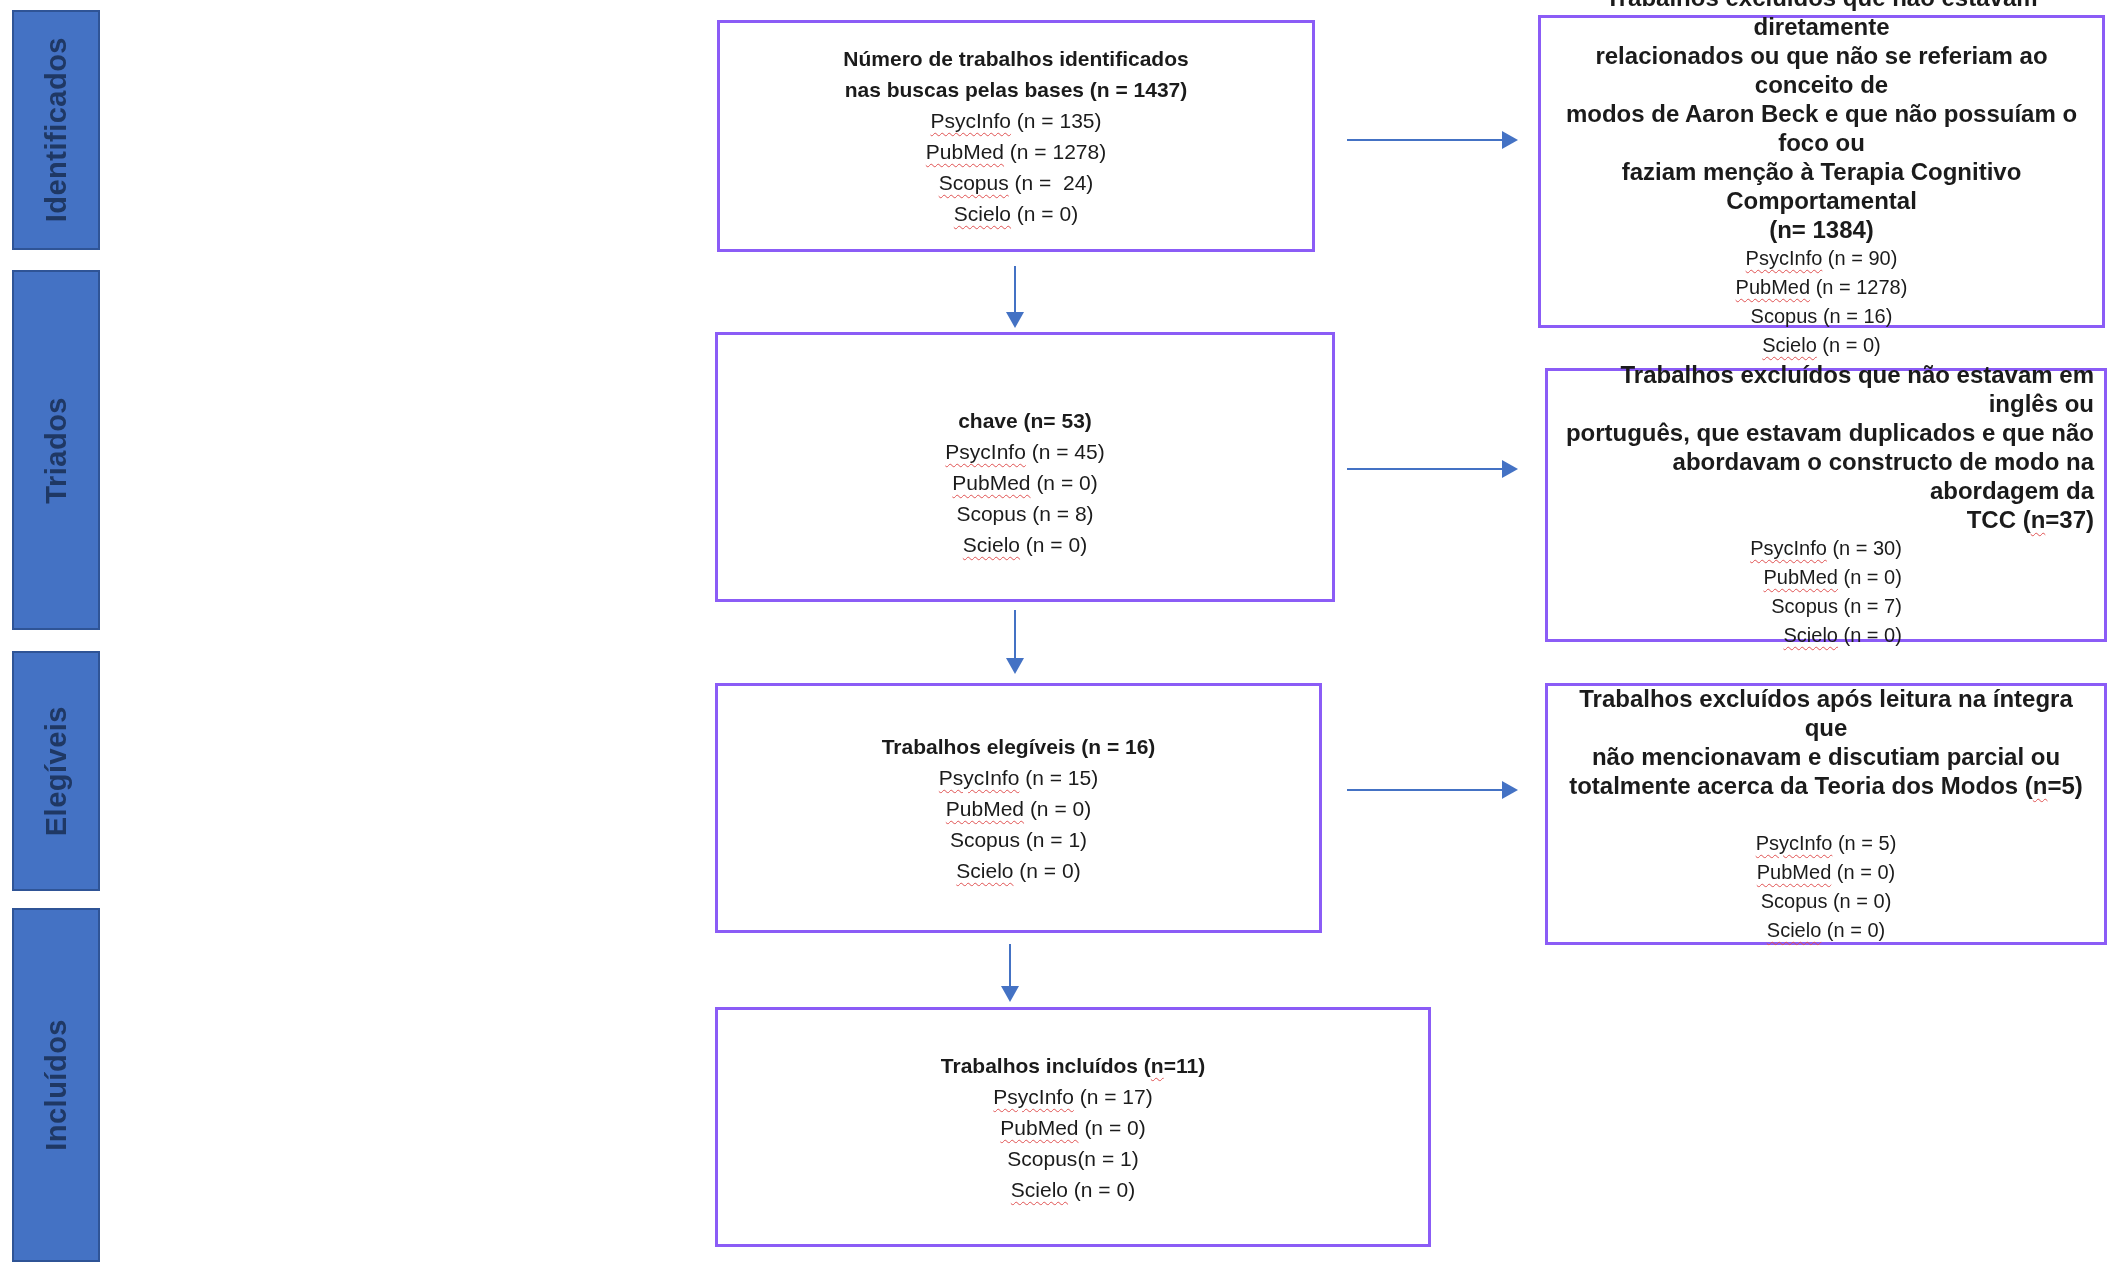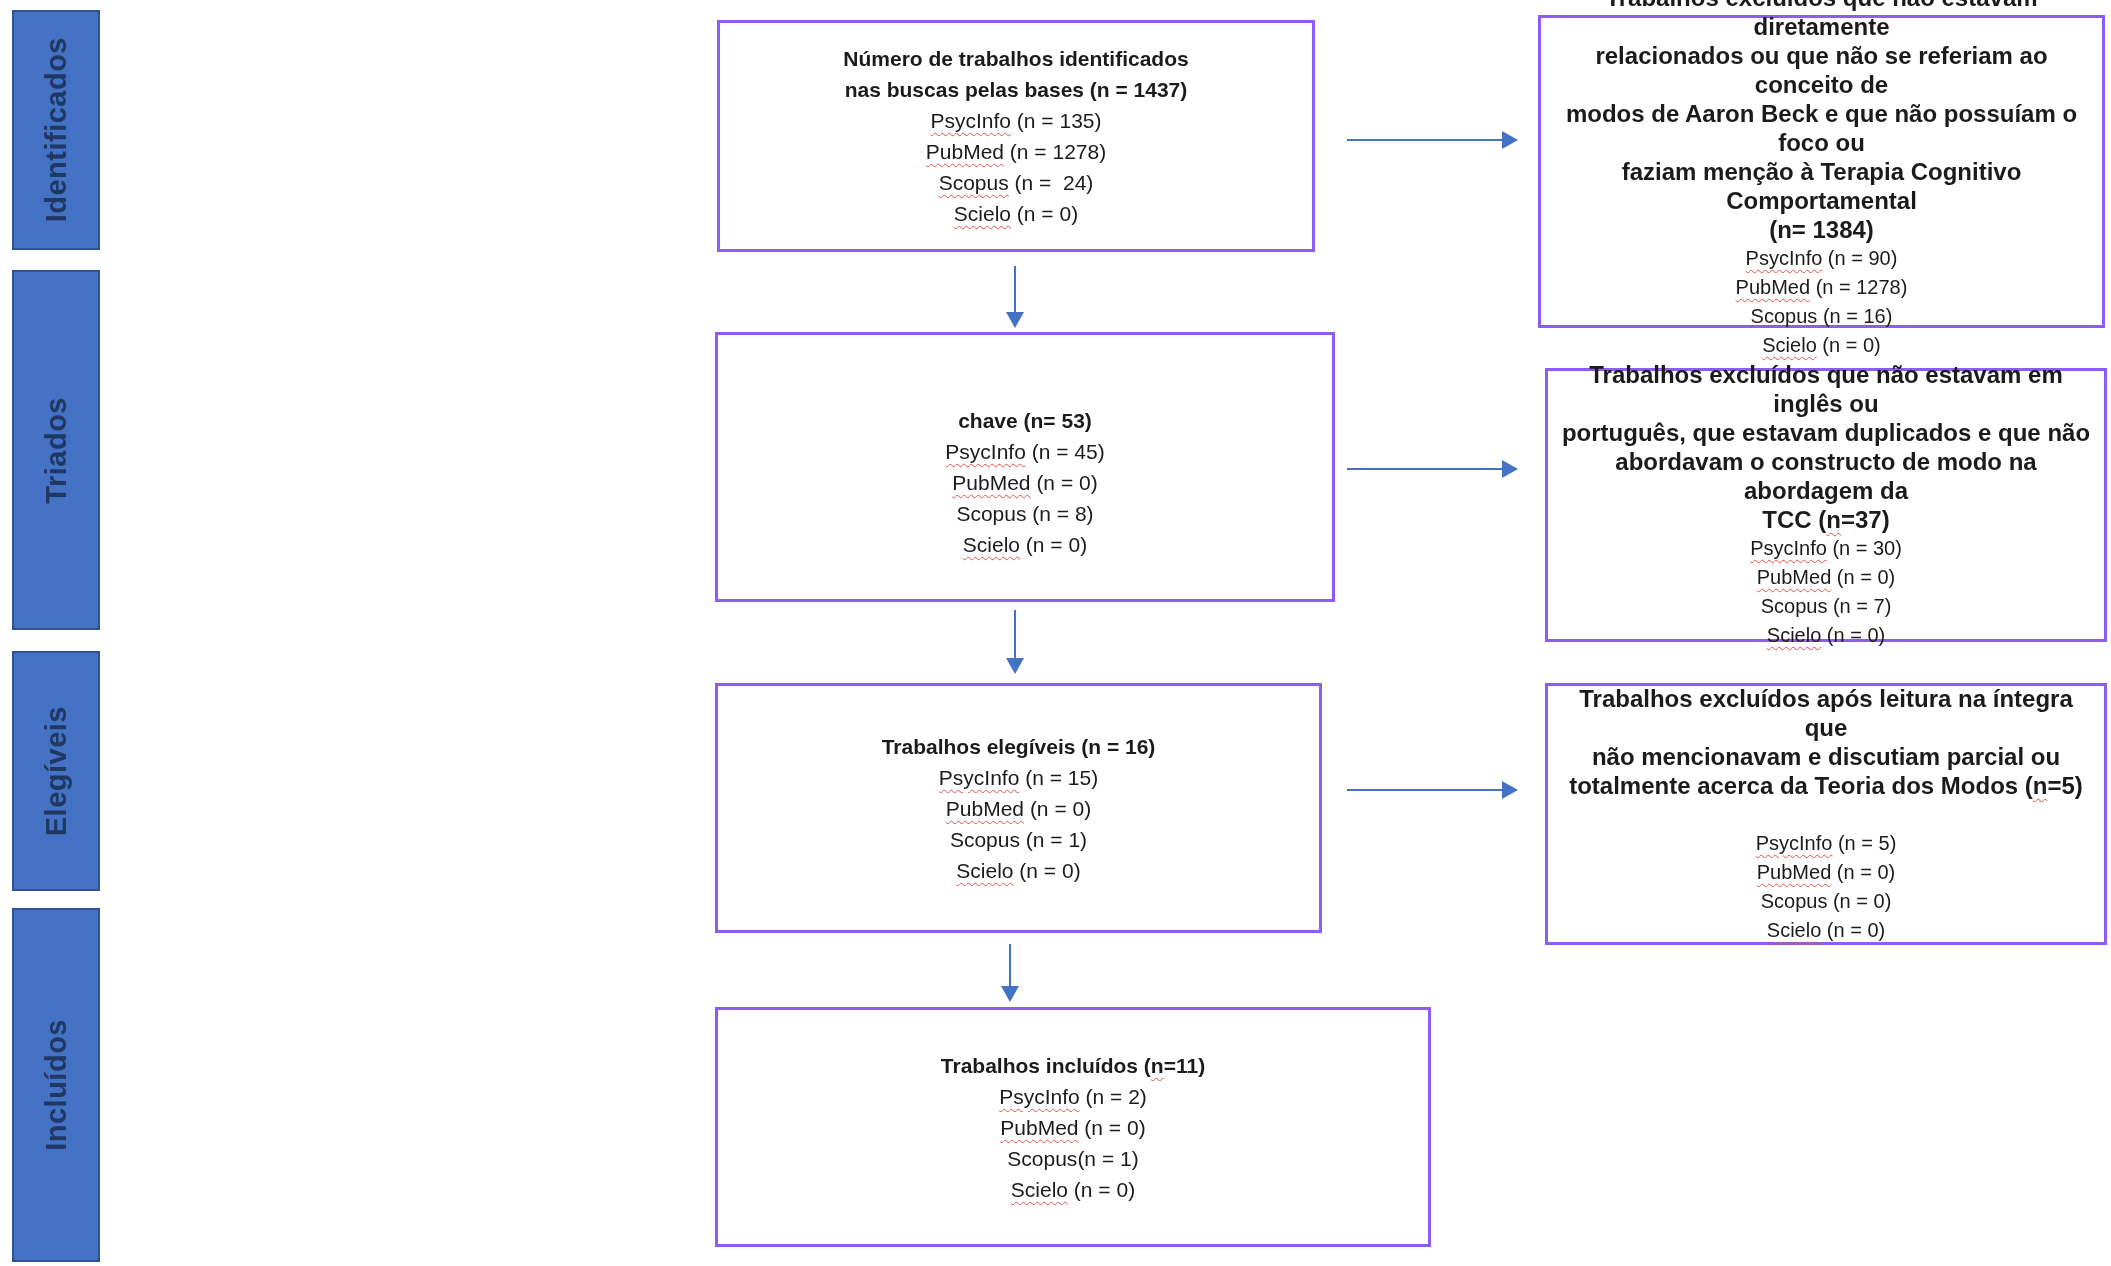--- a/index.html
+++ b/index.html
@@ -46,21 +46,21 @@
     text-decoration-style:wavy;
     text-decoration-color:#E05252;
     text-decoration-thickness:1px;
     text-underline-offset:4px;
   }
   #box-identified{left:717px;top:20px;width:598px;height:232px;}
   #box-screened{left:715px;top:332px;width:620px;height:270px;}
   #box-eligible{left:715px;top:683px;width:607px;height:250px;justify-content:center;}
   #box-included{left:715px;top:1007px;width:716px;height:240px;}
   #box-excluded1{left:1538px;top:15px;width:567px;height:313px;}
-  #box-excluded2{left:1545px;top:368px;width:562px;height:274px;}
+  #box-excluded2{left:1545px;top:368px;width:562px;height:274px;text-align:right;}
   #box-excluded3{left:1545px;top:683px;width:562px;height:262px;}
 
   
   .arrows{position:absolute;left:0;top:0;width:2111px;height:1266px;pointer-events:none;}
   .arrows line{stroke:#4472C4;stroke-width:2;}
   .arrows polygon{fill:#4472C4;}
 </style>
 </head>
 <body>
 
@@ -102,21 +102,21 @@
     <div class="list">
         <div class="entry"><span class="wavy">PsycInfo</span><span> (n = 15)</span></div>
         <div class="entry"><span class="wavy">PubMed</span><span> (n = 0)</span></div>
         <div class="entry"><span>Scopus</span><span> (n = 1)</span></div>
         <div class="entry"><span class="wavy">Scielo</span><span> (n = 0)</span></div>
       </div>
   </div>
   <div class="box" id="box-included">
     <div class="title"><span>Trabalhos incluídos (</span><span class="wavy">n</span><span>=11)</span></div>
     <div class="list">
-        <div class="entry"><span class="wavy">PsycInfo</span><span> (n = 2)</span></div>
+        <div class="entry"><span class="wavy">PsycInfo</span><span> (n = 17)</span></div>
         <div class="entry"><span class="wavy">PubMed</span><span> (n = 0)</span></div>
         <div class="entry"><span>Scopus</span><span>(n = 1)</span></div>
         <div class="entry"><span class="wavy">Scielo</span><span> (n = 0)</span></div>
       </div>
   </div>
 
   <div class="box right" id="box-excluded1">
     <div class="title"><span>Trabalhos excluídos que não estavam diretamente</span><br><span>relacionados ou que não se referiam ao conceito de</span><br><span>modos de Aaron Beck e que não possuíam o foco ou</span><br><span>faziam menção à Terapia Cognitivo Comportamental</span><br><span>(n= 1384)</span></div>
     <div class="list">
         <div class="entry"><span class="wavy">PsycInfo</span><span> (n = 90)</span></div>

